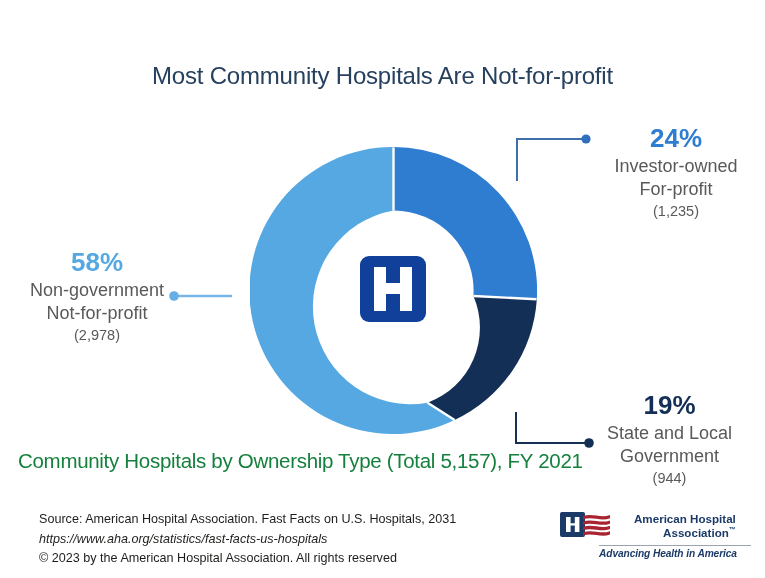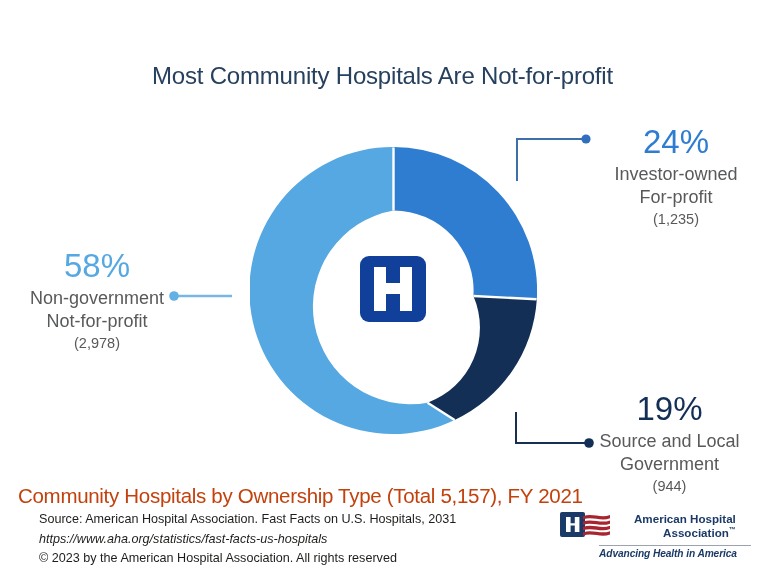--- a/index.html
+++ b/index.html
@@ -64,22 +64,22 @@
   }
   .center-icon svg { display: block; }
 
   
   .callout {
     position: absolute;
     text-align: center;
     white-space: nowrap;
   }
   .callout .pct {
-    font-size: 33px;
-    font-weight: normal;
+    font-size: 26px;
+    font-weight: bold;
     line-height: 1.05;
     margin-bottom: 3px;
   }
   .callout .lbl {
     font-size: 18px;
     color: #58595b;
     line-height: 1.28;
   }
   .callout .cnt {
     font-size: 14.5px;
@@ -102,23 +102,23 @@
     position: absolute;
     left: 0; top: 0;
     width: 765px; height: 578px;
     pointer-events: none;
   }
 
   
   .caption {
     position: absolute;
     left: 18px;
-    top: 484px;
+    top: 449px;
     font-size: 20.5px;
-    color: #c2410c;
+    color: #15803d;
     letter-spacing: -0.3px;
     white-space: nowrap;
   }
 
   
   .footer {
     position: absolute;
     left: 39px;
     top: 510px;
     font-size: 12.6px;
@@ -237,21 +237,21 @@
 
   <div class="callout callout-nonprofit">
     <div class="pct">58%</div>
     <div class="lbl">Non-government</div>
     <div class="lbl">Not-for-profit</div>
     <div class="cnt">(2,978)</div>
   </div>
 
   <div class="callout callout-state">
     <div class="pct">19%</div>
-    <div class="lbl">Source and Local</div>
+    <div class="lbl">State and Local</div>
     <div class="lbl">Government</div>
     <div class="cnt">(944)</div>
   </div>
 
   <div class="caption">Community Hospitals by Ownership Type (Total 5,157), FY 2021</div>
 
   <div class="footer">
     <div class="src-row">
       <span class="src-bold">Source:</span>
       <span>American Hospital Association.  Fast Facts on U.S. Hospitals, 2031</span>

